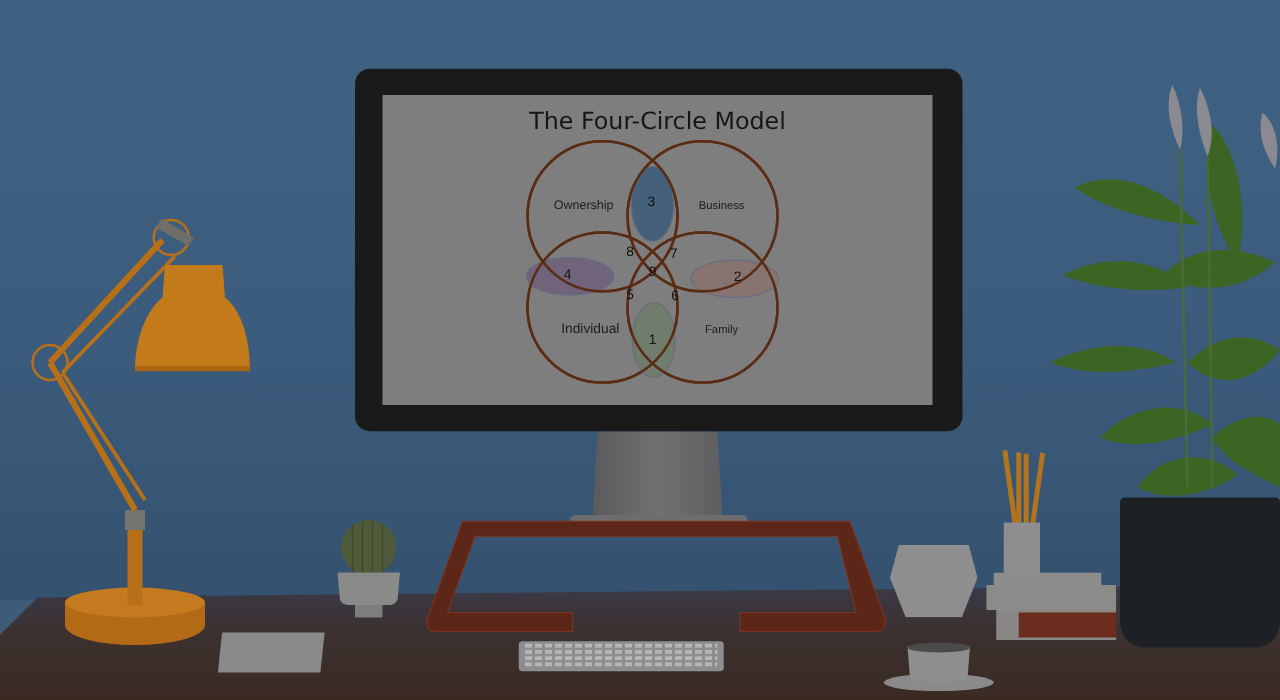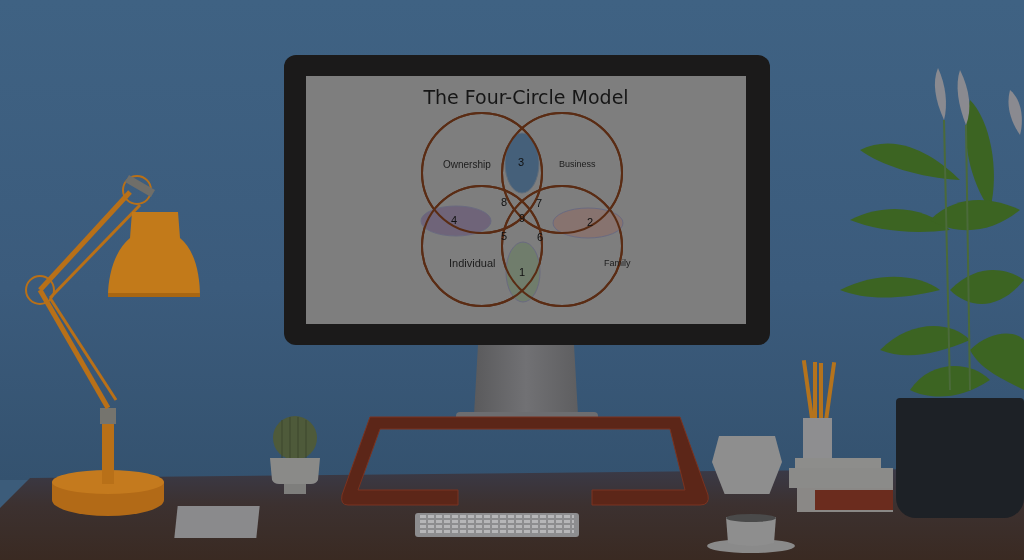--- a/index.html
+++ b/index.html
@@ -77,21 +77,21 @@
           <circle cx="176" cy="97" r="60"></circle>
           <circle cx="256" cy="97" r="60"></circle>
           <circle cx="176" cy="170" r="60"></circle>
           <circle cx="256" cy="170" r="60"></circle>
         </g>
       </svg>
       <div class="screen-title">The Four-Circle Model</div>
       <span style="position:absolute;left:137px;top:83px;font-size:10px;color:#1c1c1c;">Ownership</span>
       <span style="position:absolute;left:253px;top:83px;font-size:9px;color:#1c1c1c;">Business</span>
       <span style="position:absolute;left:143px;top:181px;font-size:11px;color:#1c1c1c;">Individual</span>
-      <span style="position:absolute;left:258px;top:182px;font-size:9px;color:#1c1c1c;margin-left:40px;">Family</span>
+      <span style="position:absolute;left:258px;top:182px;font-size:9px;color:#1c1c1c;">Family</span>
       <span style="position:absolute;left:212px;top:80px;font-size:11px;color:#111;">3</span>
       <span style="position:absolute;left:145px;top:138px;font-size:11px;color:#111;">4</span>
       <span style="position:absolute;left:281px;top:140px;font-size:11px;color:#111;">2</span>
       <span style="position:absolute;left:213px;top:190px;font-size:11px;color:#111;">1</span>
       <span style="position:absolute;left:195px;top:120px;font-size:11px;color:#111;">8</span>
       <span style="position:absolute;left:230px;top:121px;font-size:11px;color:#111;">7</span>
       <span style="position:absolute;left:213px;top:136px;font-size:11px;color:#111;">9</span>
       <span style="position:absolute;left:195px;top:154px;font-size:11px;color:#111;">5</span>
       <span style="position:absolute;left:231px;top:155px;font-size:11px;color:#111;">6</span>
     </div>

